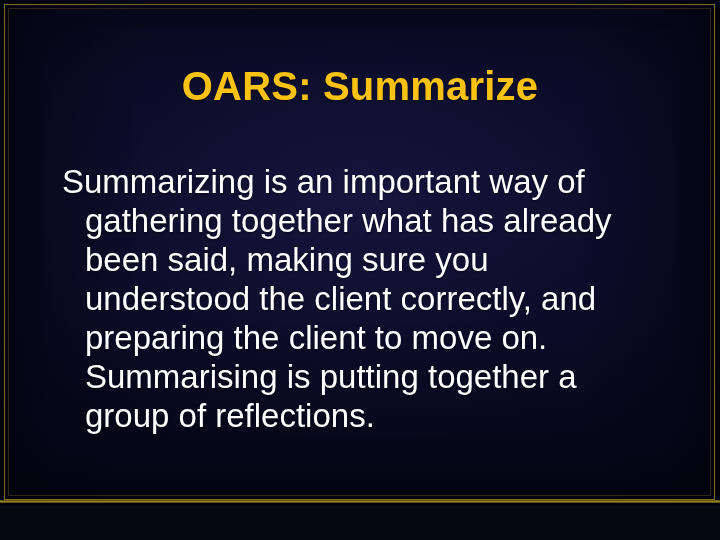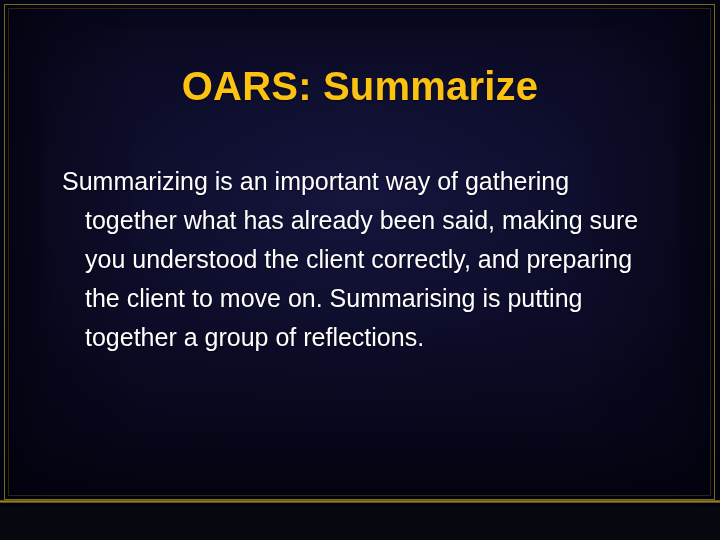--- a/index.html
+++ b/index.html
@@ -115,21 +115,21 @@
     letter-spacing: 0.2px;
     text-shadow: 0 1px 2px rgba(0,0,0,0.55);
   }
 
   
   #body-text {
     position: absolute;
     left: 85px;
     top: 162px;
     width: 570px;
-    font-size: 25px;
+    font-size: 33px;
     line-height: 39px;
     color: #ffffff;
     text-indent: -23px;
     text-shadow: 0 1px 2px rgba(0,0,0,0.5);
   }
 
   
   #footer {
     position: absolute;
     left: 0;

